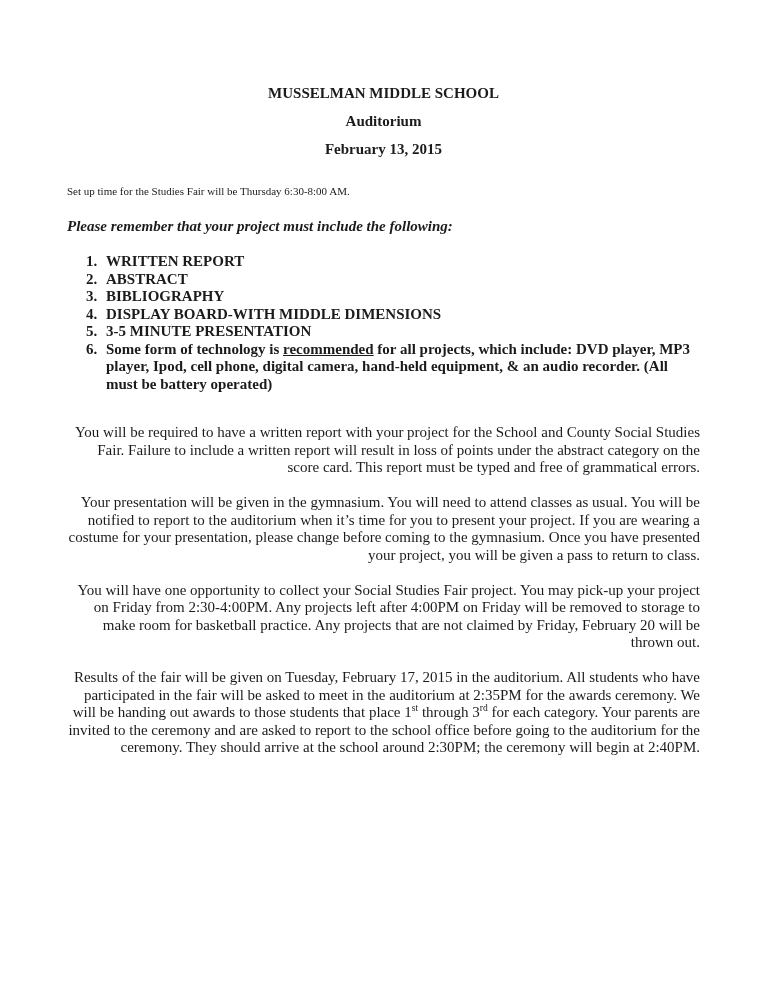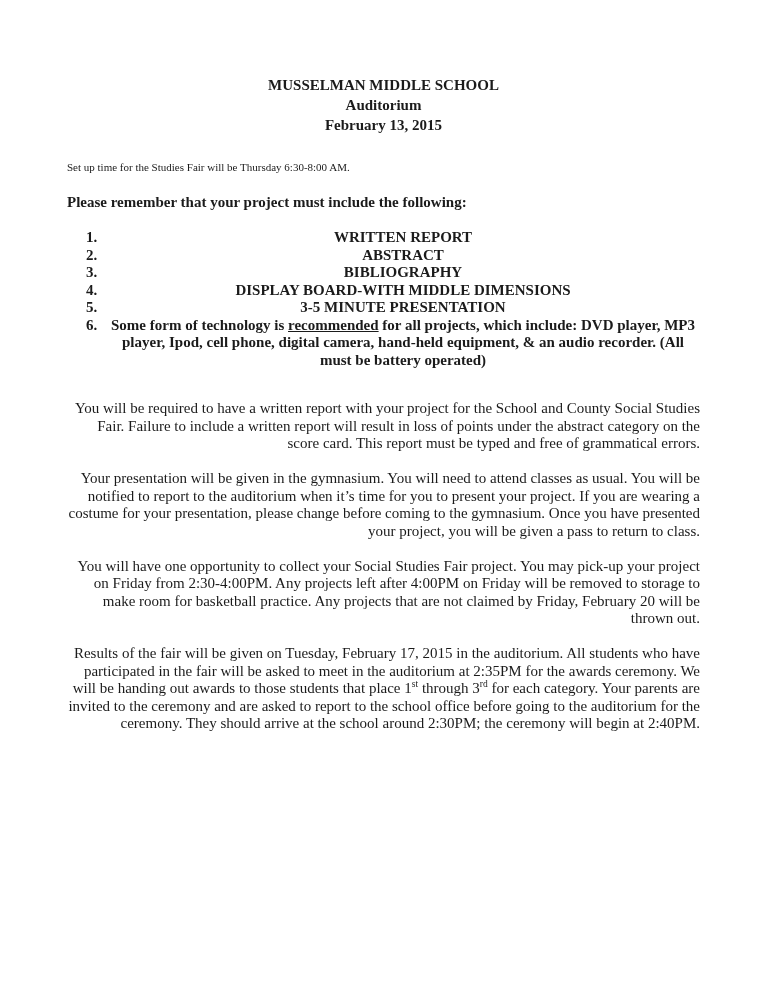--- a/index.html
+++ b/index.html
@@ -20,50 +20,50 @@
     height: 994px;
     padding: 75px 68px 0 67px;
     background: #ffffff;
   }
   .doc-header {
     text-align: center;
     font-weight: bold;
     font-size: 15px;
     line-height: 20px;
   }
-  .doc-header div { white-space: nowrap; }
+  .doc-header div { white-space: nowrap; margin-top: 8px; }
   .intro {
     margin: 24px 0 0 0;
     font-size: 11px;
     line-height: 17.5px;
   }
   .reminder {
     margin: 17.5px 0 0 0;
     font-weight: bold;
     font-size: 15px;
     line-height: 17.5px;
+    font-style: italic;
   }
   .req-list {
     margin: 17.5px 0 0 0;
     font-weight: bold;
     font-size: 15px;
     line-height: 17.5px;
   }
   .req-item {
     display: flex;
     align-items: flex-start;
   }
   .req-num {
     flex: 0 0 auto;
     width: 20px;
     margin-left: 19px;
   }
   .req-text {
     flex: 1 1 auto;
-    text-align: center;
   }
   .u-word {
     text-decoration: underline;
   }
   .body-copy {
     margin-top: 31px;
   }
   .body-copy p {
     margin: 0 0 17.5px 0;
     font-size: 15px;

